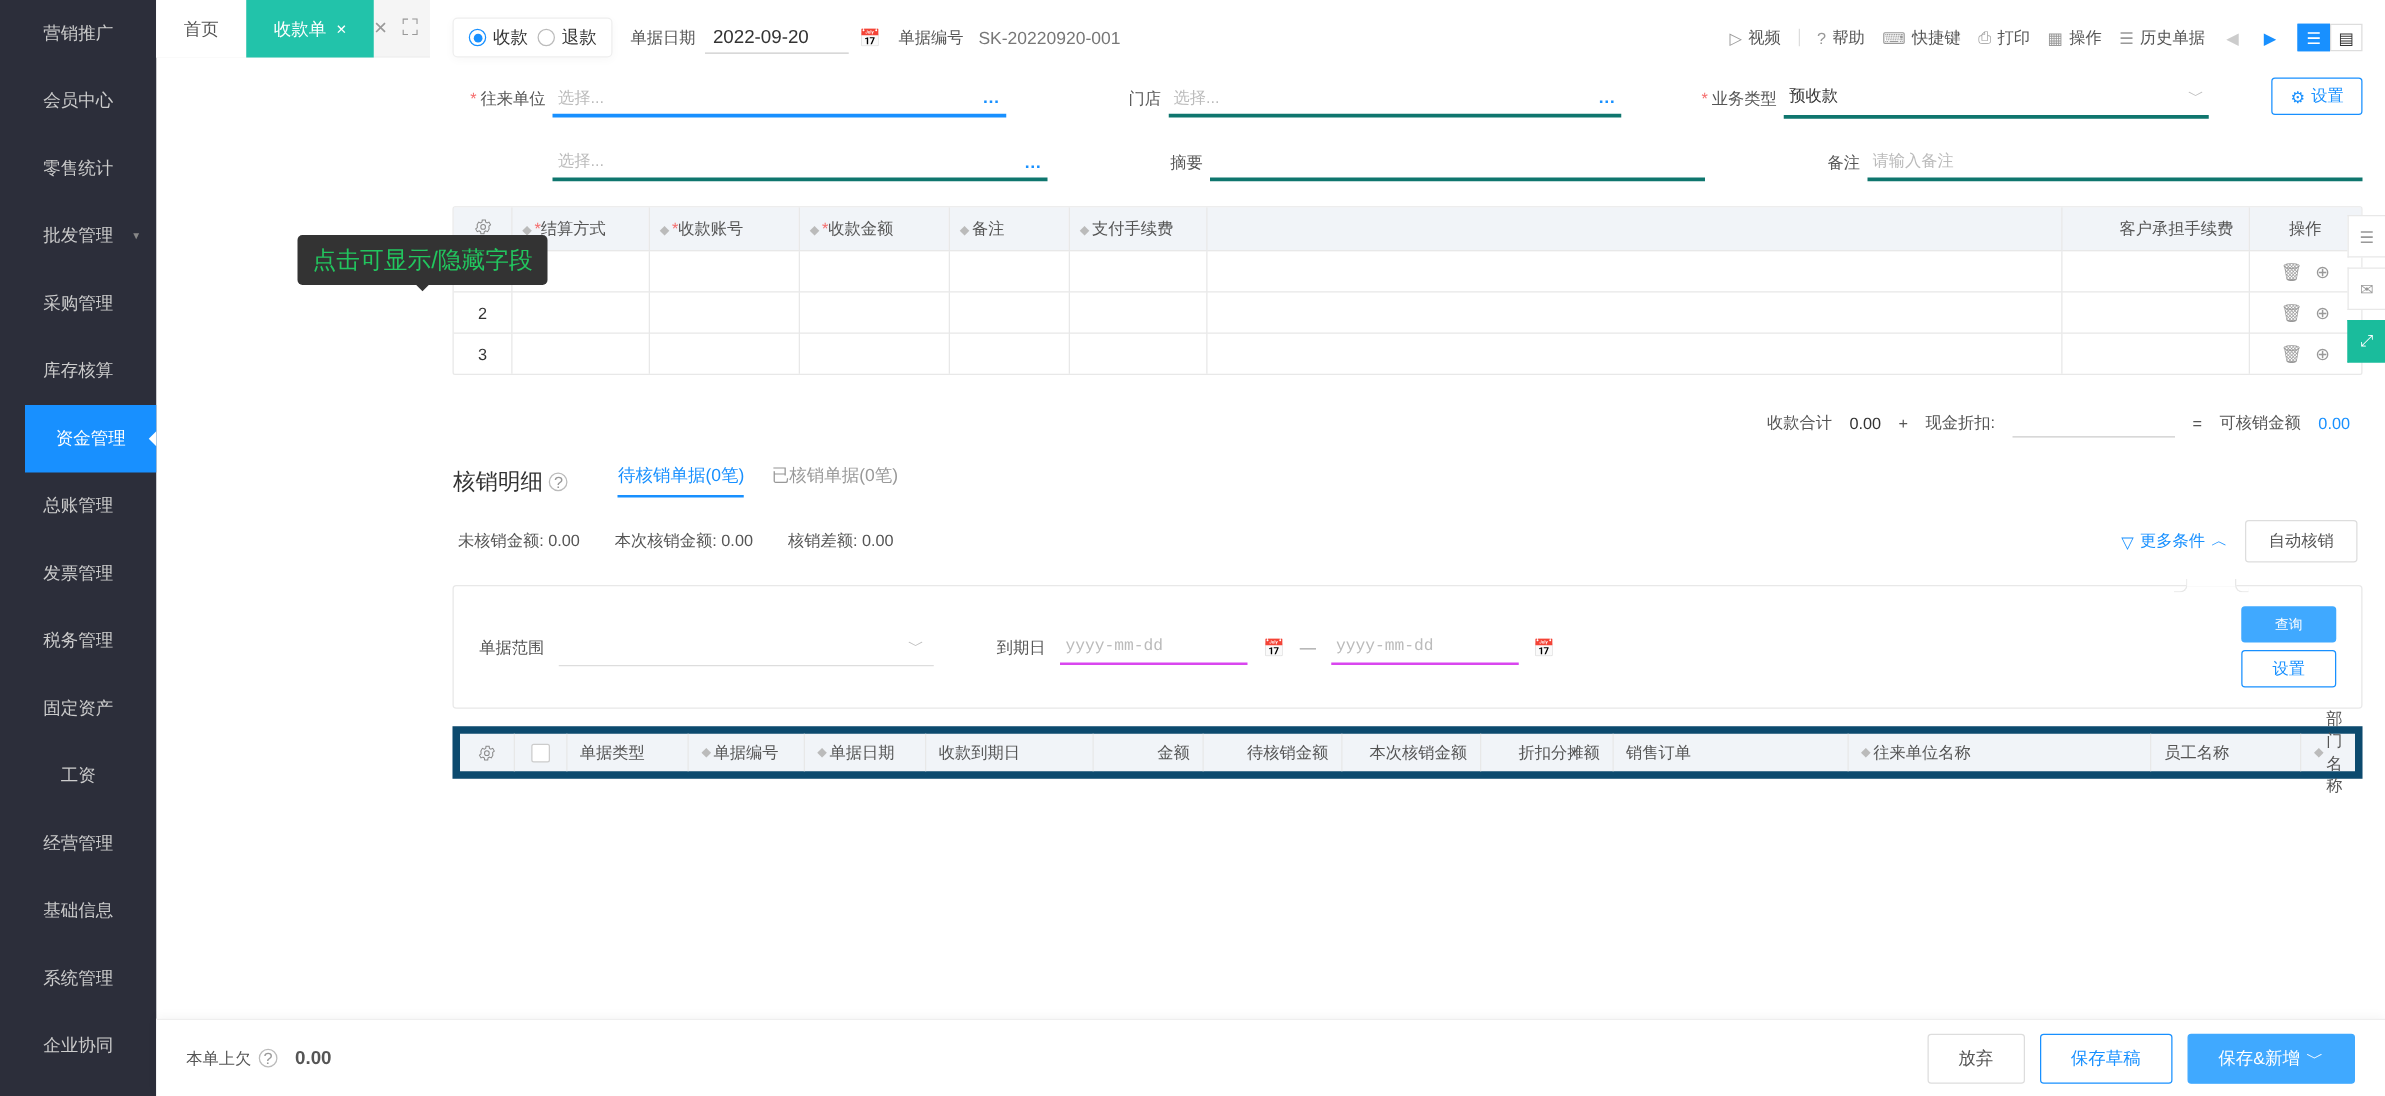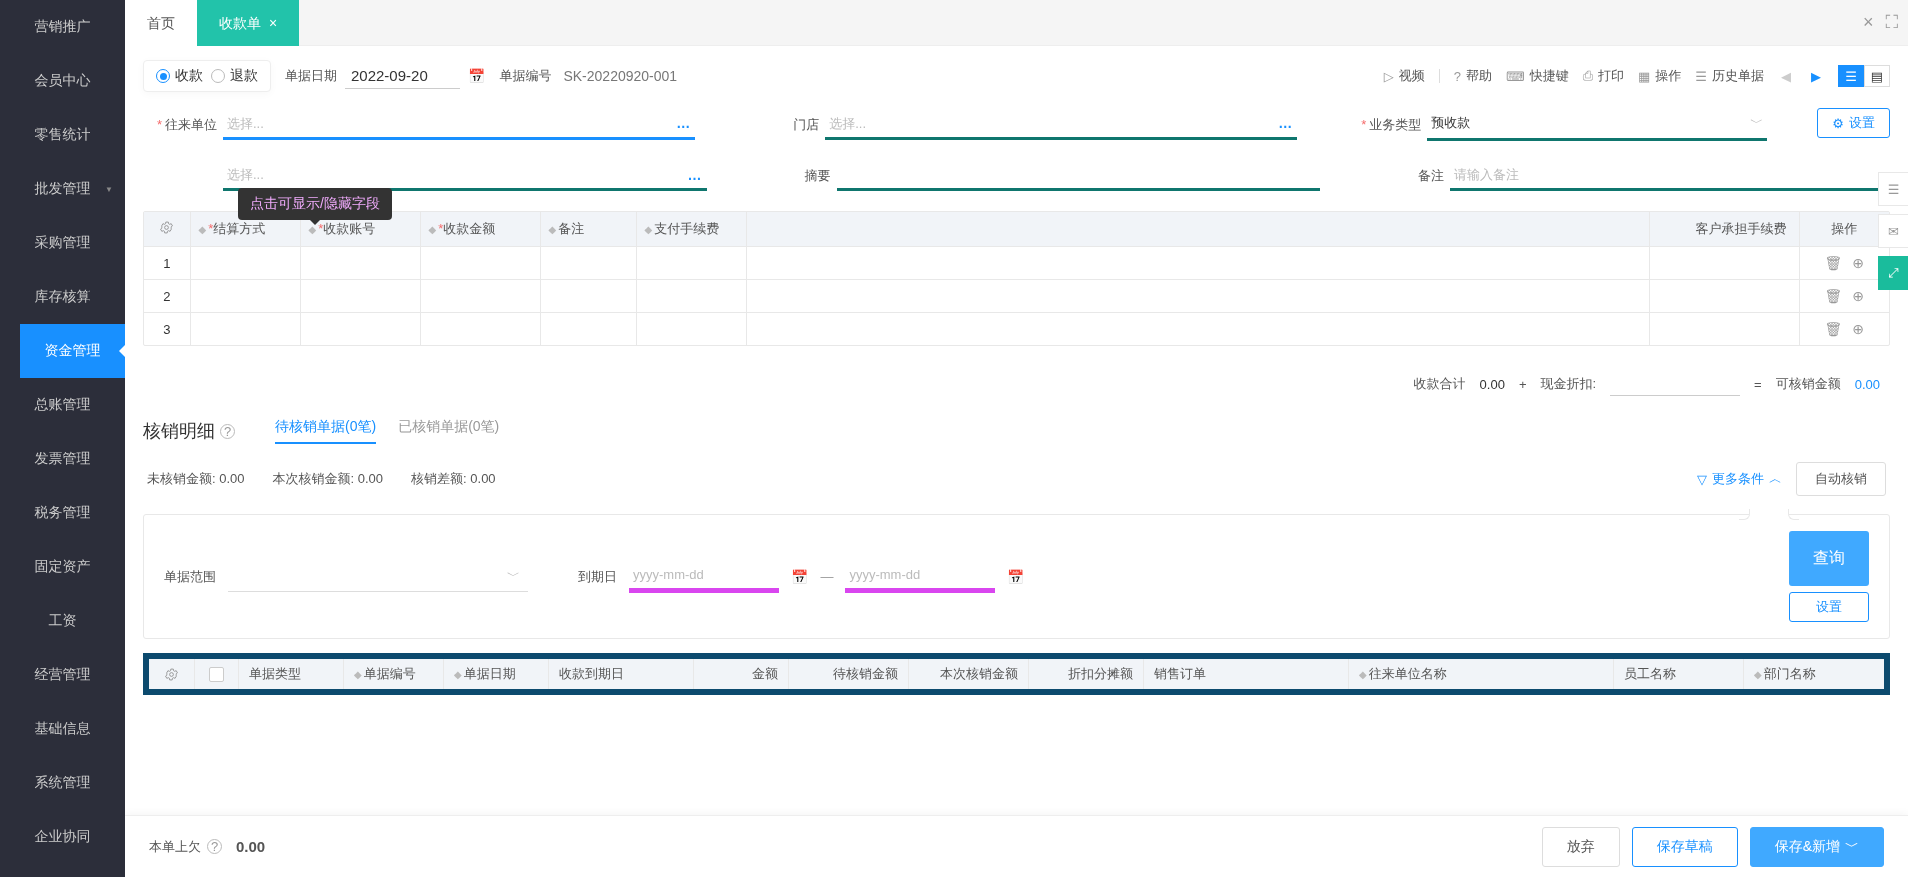--- a/index.html
+++ b/index.html
@@ -6,21 +6,21 @@
     body { font-family: -apple-system, "Microsoft YaHei", sans-serif; font-size: 13px; color: #333; background: #fff; overflow: hidden; width: 1908px; height: 877px; position: relative; }
     
     
     .sidebar { position: absolute; left: 0; top: 0; width: 125px; height: 100%; background: #2c2e3a; color: #ccc; display: flex; flex-direction: column; }
     .sidebar-item { padding: 18px 12px; text-align: center; cursor: pointer; font-size: 14px; position: relative; }
     .sidebar-item.active { background: #1890ff; color: #fff; margin-left: 20px; }
     .sidebar-item.active::after { content:''; position:absolute; right:0; top:50%; transform:translateY(-50%); border:6px solid transparent; border-right-color:#fff; }
     .sidebar-item.has-arrow::before { content:'▼'; font-size:8px; position:absolute; right:12px; top:50%; transform:translateY(-50%); color:#888; }
     
     
-    .main { position: absolute; left: 125px; top: 0; right: 0; bottom: 0; display: flex; flex-direction: column; }
+    .main { position: absolute; left: 125px; top: 0; right: 0; bottom: 0; display: flex; flex-direction: row; }
     
     
     .tabs { display: flex; align-items: center; background: #f5f5f5; height: 46px; padding: 0; border-bottom: 1px solid #eee; }
     .tab { padding: 0 22px; height: 46px; line-height: 46px; cursor: pointer; font-size: 14px; color: #555; background:#fff; }
     .tab.active { background: #22c3aa; color: #fff; display: flex; align-items: center; gap: 8px; }
     .tab-close { font-size: 14px; cursor: pointer; }
     .tabs-right { margin-left: auto; padding-right: 10px; display: flex; gap: 12px; }
     .tabs-right span { cursor: pointer; color: #999; font-size: 18px; }
     
     
@@ -56,21 +56,21 @@
     .form-input-wrap { flex:1; border-bottom:3px solid #0f766e; display:flex; align-items:center; min-width:0; }
     .form-input-wrap.required { border-bottom-color:#1890ff; }
     .form-input { flex:1; border:none; background:transparent; padding:6px 4px; font-size:13px; color:#333; outline:none; min-width:0; }
     .form-input::placeholder { color:#bbb; }
     .ellipsis-btn { color:#1890ff; cursor:pointer; font-weight:bold; letter-spacing:1px; padding:0 4px; font-size:14px; }
     .dropdown-arrow { color:#bbb; cursor:pointer; padding:0 4px; }
     .biztype-val { color:#333; padding:6px 4px; flex:1; }
     .setting-btn { border:1px solid #1890ff; color:#1890ff; background:#fff; padding:5px 14px; border-radius:3px; cursor:pointer; display:inline-flex; align-items:center; gap:5px; font-size:13px; }
     
     
-    .tooltip { position: absolute; background:#333; color:#f0abfc; padding:7px 12px; border-radius:4px; font-size:14px; z-index:10; }
+    .tooltip { position: absolute; background:#333; color:#22c55e; padding:7px 12px; border-radius:4px; font-size:19px; z-index:10; }
     .tooltip::after { content:''; position:absolute; left:50%; bottom:-10px; transform:translateX(-50%); border:5px solid transparent; border-top-color:#333; }
     
     
     .table-wrap { border:1px solid #e8e8e8; border-radius:2px; margin-bottom:12px; }
     .table { width:100%; border-collapse:collapse; table-layout:fixed; }
     .table th, .table td { border-right:1px solid #e8e8e8; border-bottom:1px solid #e8e8e8; padding:8px; font-size:13px; font-weight:normal; }
     .table th { background:#f1f4f8; color:#555; text-align:left; }
     .table th:last-child, .table td:last-child { border-right:none; }
     .table tr:last-child td { border-bottom:none; }
     .col-gear { width:46px; text-align:center !important; }
@@ -111,25 +111,25 @@
     .filter-box { border:1px solid #e8e8e8; border-radius:3px; position:relative; margin-bottom:14px; }
     .filter-notch { position:absolute; top:-1px; right:100px; width:40px; height:1px; background:#fff; }
     .filter-notch::before, .filter-notch::after { content:''; position:absolute; top:-5px; width:10px; height:10px; border:1px solid #e8e8e8; }
     .filter-notch::before { left:-10px; border-width:0 1px 1px 0; border-radius:0 0 6px 0; }
     .filter-notch::after { right:-10px; border-width:0 0 1px 1px; border-radius:0 0 0 6px; }
     .filter-inner { display:flex; align-items:center; padding:16px 20px; gap:50px; }
     .filter-left { display:flex; align-items:center; gap:50px; flex:1; }
     .filter-field { display:flex; align-items:center; gap:12px; }
     .filter-label { color:#555; font-size:13px; }
     .filter-select { width:300px; border:none; border-bottom:1px solid #ddd; padding:6px 4px; display:flex; align-items:center; }
-    .filter-date { width:150px; border:none; border-bottom:5px solid #d946ef; padding:6px 4px; background:transparent; font-size:13px; }
+    .filter-date { width:150px; border:none; border-bottom:2px solid #d946ef; padding:6px 4px; background:transparent; font-size:13px;font-family:Liberation Mono, monospace; }
     .filter-date::placeholder { color:#bbb; }
     .date-sep { color:#999; }
     .filter-right { display:flex; flex-direction:column; gap:6px; }
-    .query-btn { background:#40a9ff; color:#fff; border:none; padding:17px 24px; border-radius:3px; cursor:pointer; font-size:16px; }
+    .query-btn { background:#40a9ff; color:#fff; border:none; padding:7px 24px; border-radius:3px; cursor:pointer; font-size:11px; }
     .setting-btn2 { background:#fff; color:#1890ff; border:1px solid #1890ff; padding:5px 24px; border-radius:3px; cursor:pointer; font-size:13px; }
     
     
     .bottom-thead { border:6px solid #0c4a6e; background:#f1f4f8; display:flex; align-items:center; height:42px; font-size:13px; color:#555; }
     .bth-cell { padding:0 10px; border-right:1px solid #e8e8e8; height:100%; display:flex; align-items:center; }
     .bth-cell:last-child { border-right:none; }
     .bth-gear { width:46px; justify-content:center; }
     .bth-chk { width:44px; justify-content:center; }
     .bth-chk-box { width:15px; height:15px; border:1px solid #ccc; border-radius:2px; background:#fff; }
     

